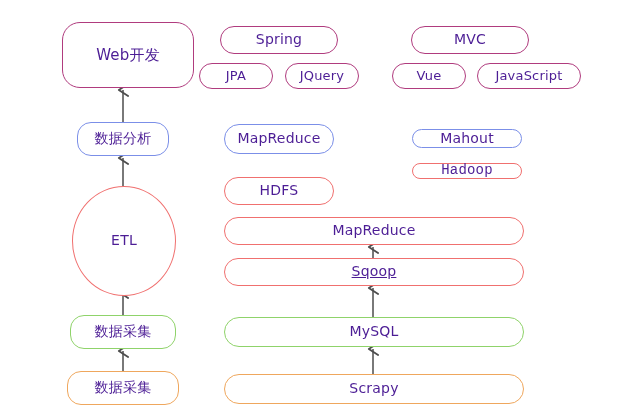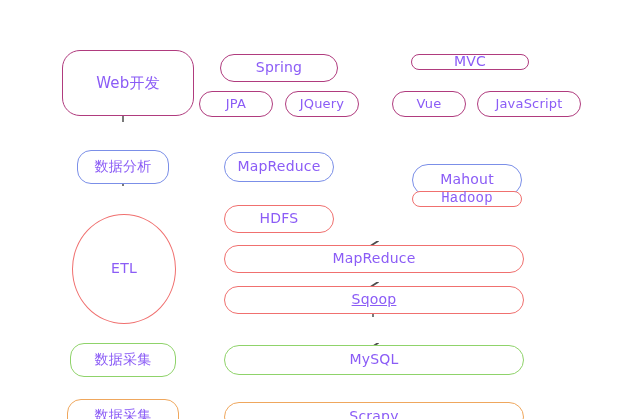--- a/index.html
+++ b/index.html
@@ -24,22 +24,21 @@
     display: flex;
     align-items: center;
     justify-content: center;
     background: #ffffff;
     border-style: solid;
     border-width: 1.6px;
     text-align: right;
     line-height: 1.1;
     letter-spacing: 0.2px;
     white-space: nowrap;
-    color: #8b5cf6;
-    margin-top: 28px;
+    color: #4c1d95;
   }
   .node.pill {
     border-radius: 999px;
   }
   .node.softbox {
     border-radius: 14px;
   }
   .node.bigbox {
     border-radius: 18px;
   }
@@ -81,42 +80,42 @@
       </g>
   </svg>
 
   <div id="node-layer">
       <div class="node bigbox fs15 cn" style="left: 62px; top: 22px; width: 132px; height: 66px; border-color: rgb(176, 59, 126);">
         <span>Web开发</span>
       </div>
       <div class="node pill fs14 cn" style="left: 220px; top: 26px; width: 118px; height: 28px; border-color: rgb(176, 59, 126);">
         <span>Spring</span>
       </div>
-      <div class="node pill fs14 cn" style="left: 411px; top: 26px; width: 118px; height: 16px; border-color: rgb(176, 59, 126);">
+      <div class="node pill fs14 cn" style="left: 411px; top: 26px; width: 118px; height: 28px; border-color: rgb(176, 59, 126);">
         <span>MVC</span>
       </div>
       <div class="node pill fs13 cn" style="left: 199px; top: 63px; width: 74px; height: 26px; border-color: rgb(176, 59, 126);">
         <span>JPA</span>
       </div>
       <div class="node pill fs13 cn" style="left: 285px; top: 63px; width: 74px; height: 26px; border-color: rgb(176, 59, 126);">
         <span>JQuery</span>
       </div>
       <div class="node pill fs13 cn" style="left: 392px; top: 63px; width: 74px; height: 26px; border-color: rgb(176, 59, 126);">
         <span>Vue</span>
       </div>
       <div class="node pill fs13 cn" style="left: 477px; top: 63px; width: 104px; height: 26px; border-color: rgb(176, 59, 126);">
         <span>JavaScript</span>
       </div>
       <div class="node softbox fs14 cn" style="left: 77px; top: 122px; width: 92px; height: 34px; border-color: rgb(123, 143, 232);">
         <span>数据分析</span>
       </div>
       <div class="node pill fs14 cn" style="left: 224px; top: 124px; width: 110px; height: 30px; border-color: rgb(123, 143, 232);">
         <span>MapReduce</span>
       </div>
-      <div class="node pill fs14 cn" style="left: 412px; top: 136px; width: 110px; height: 32px; border-color: rgb(123, 143, 232);">
+      <div class="node pill fs14 cn" style="left: 412px; top: 129px; width: 110px; height: 19px; border-color: rgb(123, 143, 232);">
         <span>Mahout</span>
       </div>
       <div class="node pill fs14 cn" style="left: 224px; top: 177px; width: 110px; height: 28px; border-color: rgb(240, 112, 111);">
         <span>HDFS</span>
       </div>
       <div class="node pill fs14 cn" style="left: 412px; top: 163px; width: 110px; height: 16px; border-color: rgb(240, 112, 111); font-family: Liberation Mono, monospace;">
         <span>Hadoop</span>
       </div>
       <div class="node ellipse fs14 cn" style="left: 72px; top: 186px; width: 104px; height: 110px; border-color: rgb(240, 112, 111);">
         <span>ETL</span>

